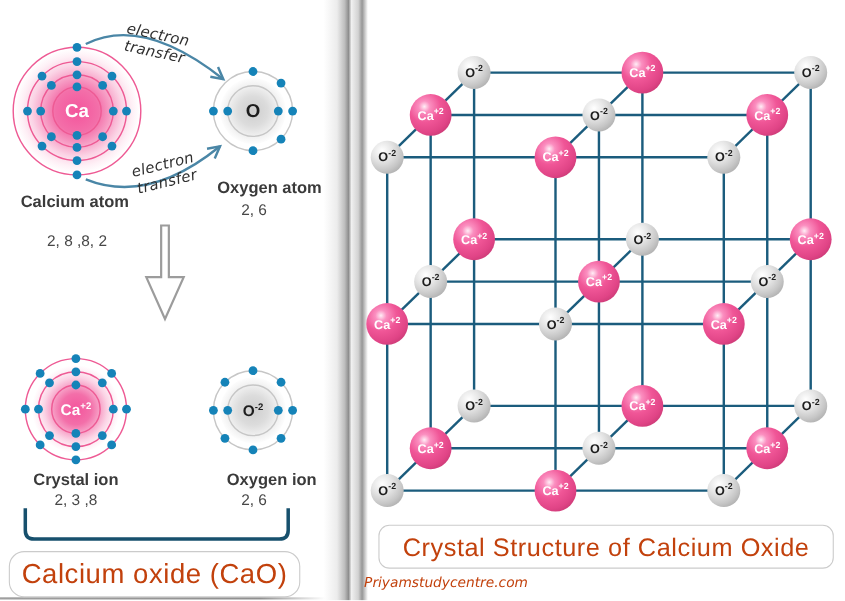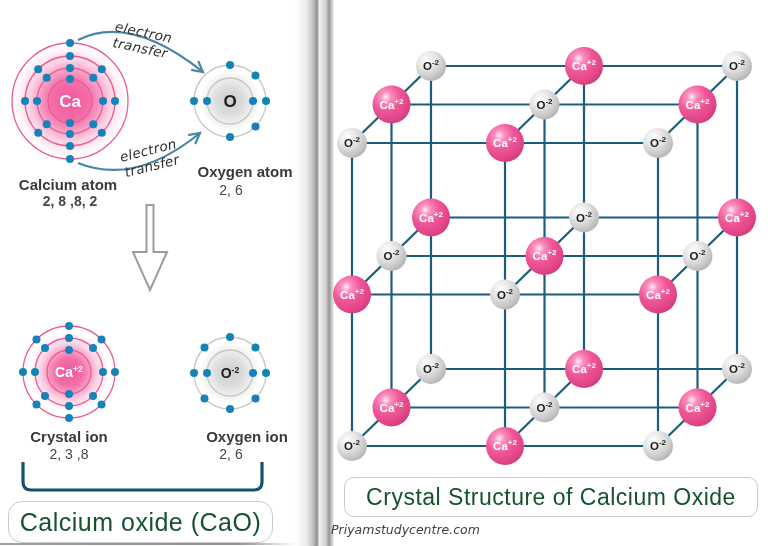--- a/index.html
+++ b/index.html
@@ -11,24 +11,24 @@
   #page-bottom-edge{position:absolute;left:0;top:543px;width:296px;height:2px;
     background:linear-gradient(90deg,#9f9f9f,#8f8f8f 80%,rgba(255,255,255,0));}
   svg#gfx{position:absolute;left:0;top:0;}
   .pin{position:absolute;transform:translate(-50%,-50%);white-space:nowrap;}
   .atom-label{font-weight:bold;font-size:15px;color:#3a3a3a;}
   .atom-config{font-size:14px;color:#474747;}
   .transfer-label{font-size:13.5px;font-style:italic;color:#303030;text-align:center;
     line-height:1.2;font-family:"DejaVu Sans",sans-serif;letter-spacing:.3px;}
   .caption-pill{position:absolute;background:#ffffff;border:1.6px solid #cbcbcb;
     border-radius:12px;display:flex;align-items:center;justify-content:center;
-    color:#14532d;letter-spacing:.5px;text-align:center;}
+    color:#c2410c;letter-spacing:.5px;text-align:center;}
   #left-caption{left:8px;top:501px;width:263px;height:40px;font-size:25px;border-radius:14px;}
   #right-caption{left:344px;top:477px;width:412px;height:38px;font-size:23px;border-radius:10px;}
-  #watermark{position:absolute;left:331px;top:522px;font-size:12.5px;color:#404040;
+  #watermark{position:absolute;left:331px;top:522px;font-size:12.5px;color:#c2410c;
     font-style:italic;font-family:"DejaVu Sans",sans-serif;text-align:center;}
   .ion-label{position:absolute;transform:translate(-50%,-50%);font-weight:bold;
     font-size:11.5px;line-height:1;white-space:nowrap;}
   .ion-label sup{font-size:8px;}
   .ion-label.ca{color:#ffffff;}
   .ion-label.o{color:#1d1d1d;}
   .nucleus-label{position:absolute;transform:translate(-50%,-50%);font-weight:bold;
     line-height:1;white-space:nowrap;}
   .nucleus-label sup{font-size:.62em;}
 </style>
@@ -262,21 +262,21 @@
   <div class="pin transfer-label" style="left: 142px; top: 40px; transform: translate(-50%, -50%) rotate(12deg);">
     <div>electron</div>
     <div>transfer</div>
   </div>
   <div class="pin transfer-label" style="left: 150px; top: 158px; transform: translate(-50%, -50%) rotate(-14deg);">
     <div>electron</div>
     <div>transfer</div>
   </div>
 
   <div class="pin atom-label" style="left: 68px; top: 184px;">Calcium atom</div>
-  <div class="pin atom-config" style="left: 70px; top: 201px; font-weight: bold;">2, 8 ,8, 2</div>
+  <div class="pin atom-config" style="left: 70px; top: 219px;">2, 8 ,8, 2</div>
   <div class="pin atom-label" style="left: 245px; top: 171px;">Oxygen atom</div>
   <div class="pin atom-config" style="left: 231px; top: 190px;">2, 6</div>
   <div class="pin atom-label" style="left: 69px; top: 436px;">Crystal ion</div>
   <div class="pin atom-config" style="left: 69px; top: 454px;">2, 3 ,8</div>
   <div class="pin atom-label" style="left: 247px; top: 436px;">Oxygen ion</div>
   <div class="pin atom-config" style="left: 231px; top: 454px;">2, 6</div>
 
   <div id="left-caption" class="caption-pill">Calcium oxide (CaO)</div>
   <div id="right-caption" class="caption-pill">Crystal Structure of Calcium Oxide</div>
 

